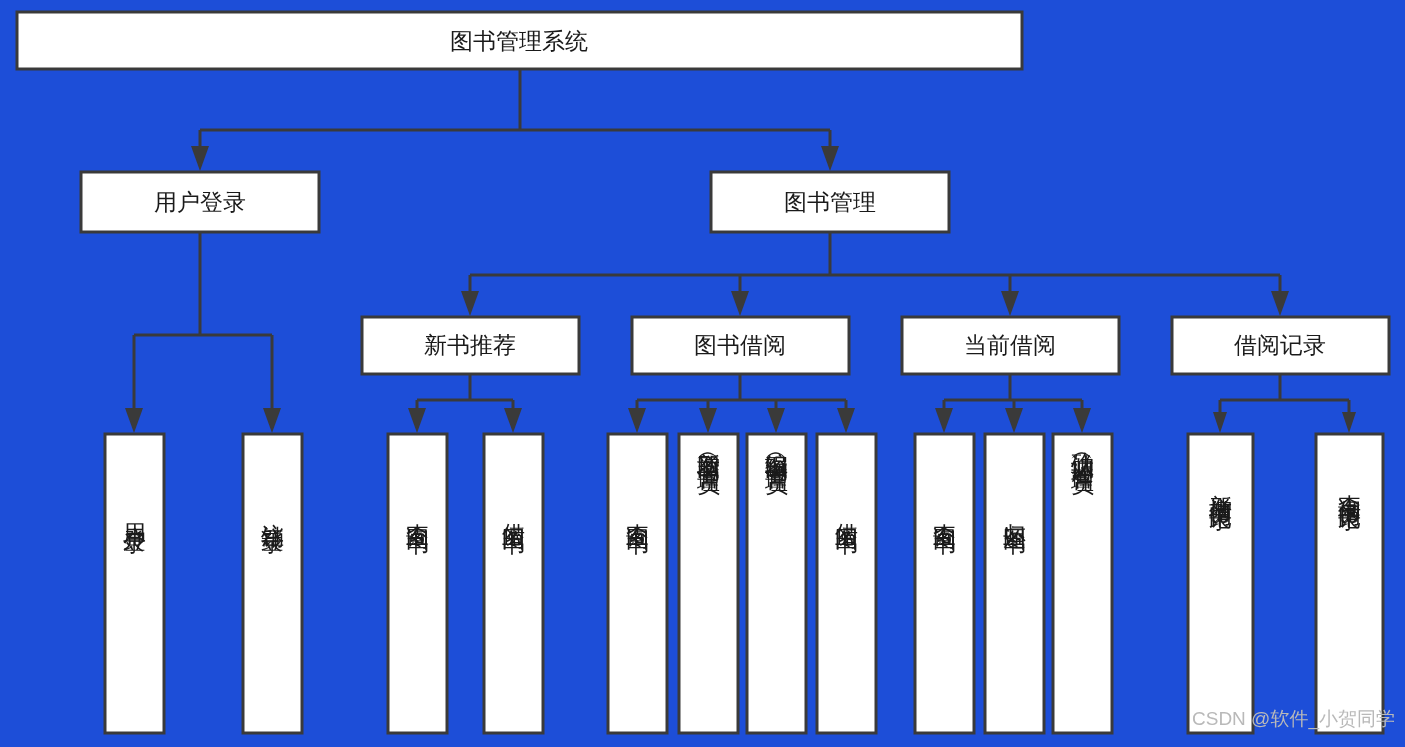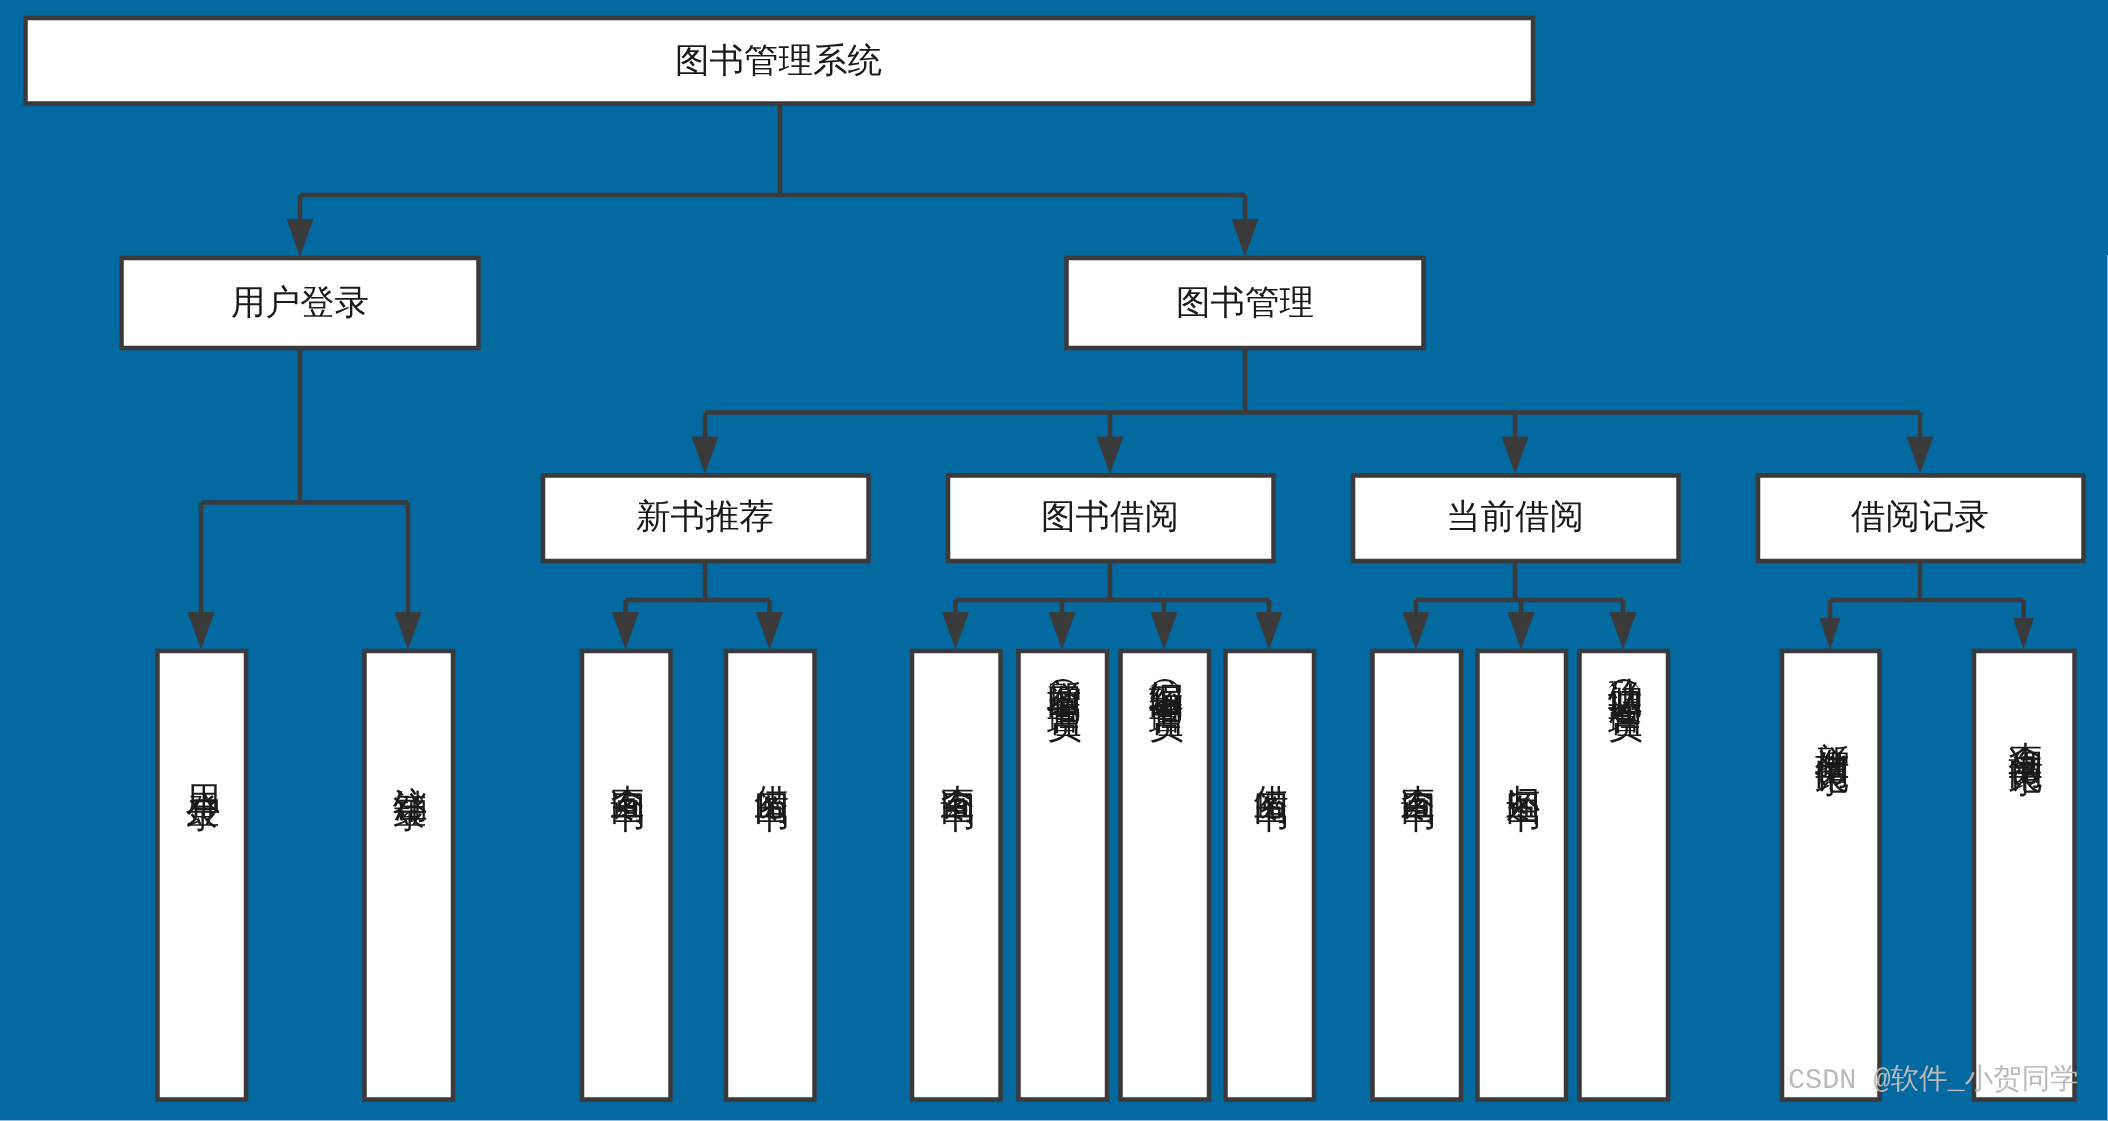--- a/index.html
+++ b/index.html
@@ -8,21 +8,21 @@
     padding: 0;
     background: #ffffff;
   }
   body {
     font-family: "DejaVu Sans", "Liberation Sans", sans-serif;
   }
   #canvas {
     position: relative;
     width: 1405px;
     height: 747px;
-    background: #0369a1;
+    background: #1d4ed8;
     overflow: hidden;
   }
   svg#diagram {
     position: absolute;
     left: 0;
     top: 0;
     width: 1405px;
     height: 747px;
   }
   .node-box {
@@ -53,21 +53,21 @@
     font-size: 23px;
     fill: #1a1a1a;
     writing-mode: vertical-rl;
     text-orientation: upright;
     text-anchor: middle;
     white-space: pre;
     letter-spacing: 3px;
   }
   .watermark {
     position: absolute;
-    font-family: Liberation Mono, monospace;
+    font-family: Liberation Sans, sans-serif;
     font-size: 19px;
     color: #b9b9b9;
     white-space: nowrap;
     user-select: none;
     pointer-events: none;
   }
 </style>
 </head>
 <body>
 

